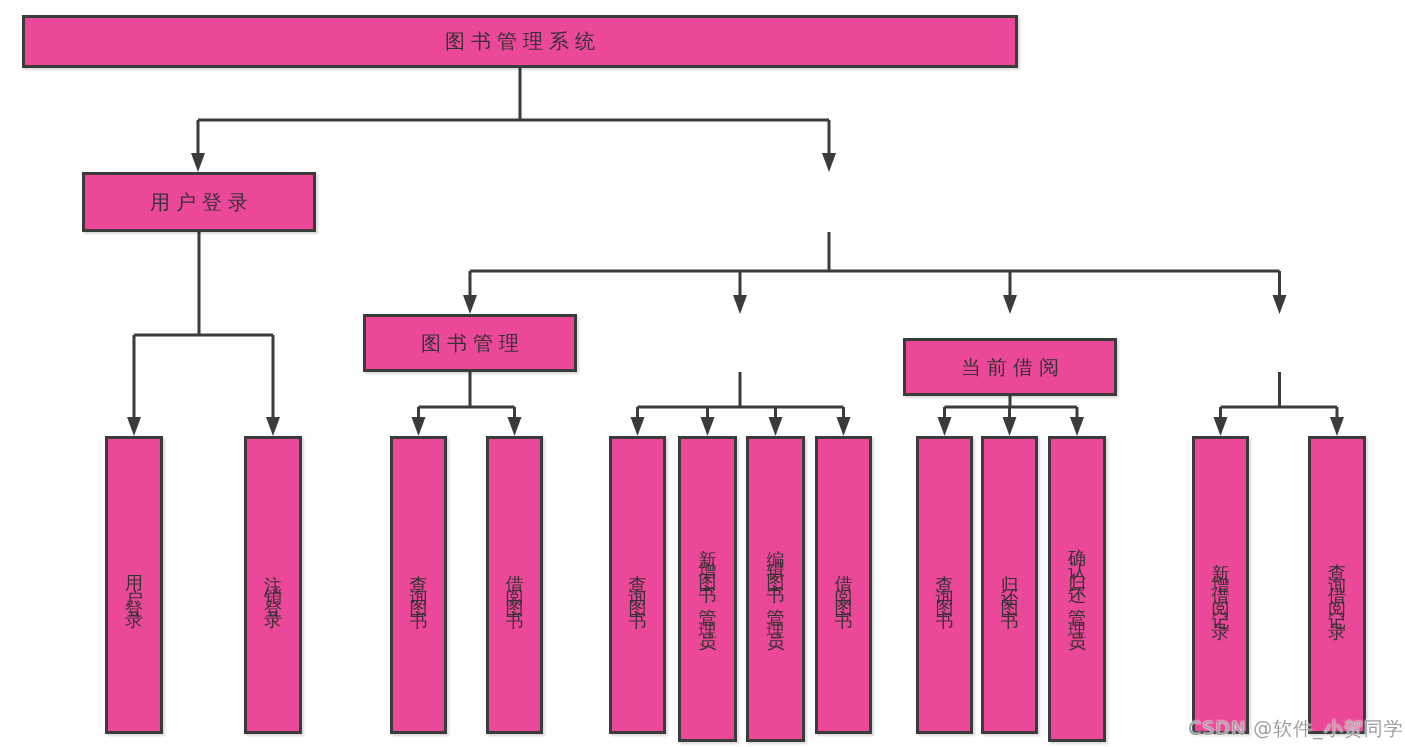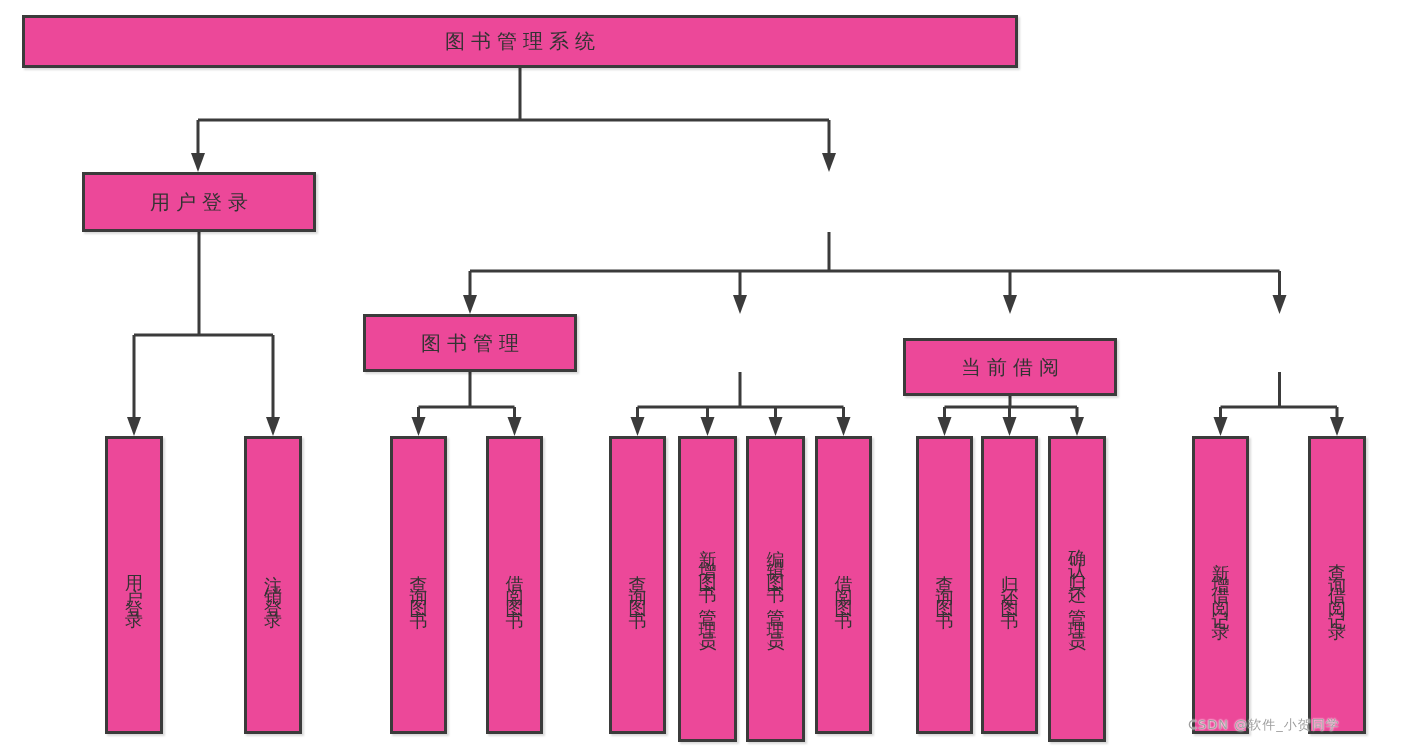--- a/index.html
+++ b/index.html
@@ -10,21 +10,21 @@
        display:flex;align-items:center;justify-content:center;
        box-shadow:2px 2px 2px rgba(0,0,0,0.15);}
   .h-box{font-size:20px;letter-spacing:6px;text-indent:6px;white-space:nowrap;}
   .v-box span{writing-mode:vertical-rl;text-orientation:mixed;
        font-size:18px;letter-spacing:12px;line-height:1;white-space:nowrap;}
   svg.connectors{position:absolute;left:0;top:0;z-index:1;}
   svg.connectors path{stroke:#3b3b3b;stroke-width:3;fill:none;}
   svg.connectors polygon{fill:#3b3b3b;stroke:none;}
   .box{z-index:2;}
   .watermark{position:absolute;left:1188px;top:716px;z-index:5;
-       font-size:13px;color:#9e9e9e;letter-spacing:1px;white-space:nowrap;
+       font-size:19px;color:#9e9e9e;letter-spacing:1px;white-space:nowrap;
        text-shadow:0 0 2px #ffffff,0 0 2px #ffffff;}
 </style>
 </head>
 <body>
 
 <div class="canvas">
 
   <svg class="connectors" width="1405" height="747" viewBox="0 0 1405 747">
     <g>
       <path d="M520,67 V121.5 M198,120 H829 M198,120 V156 M829,120 V156"></path>

